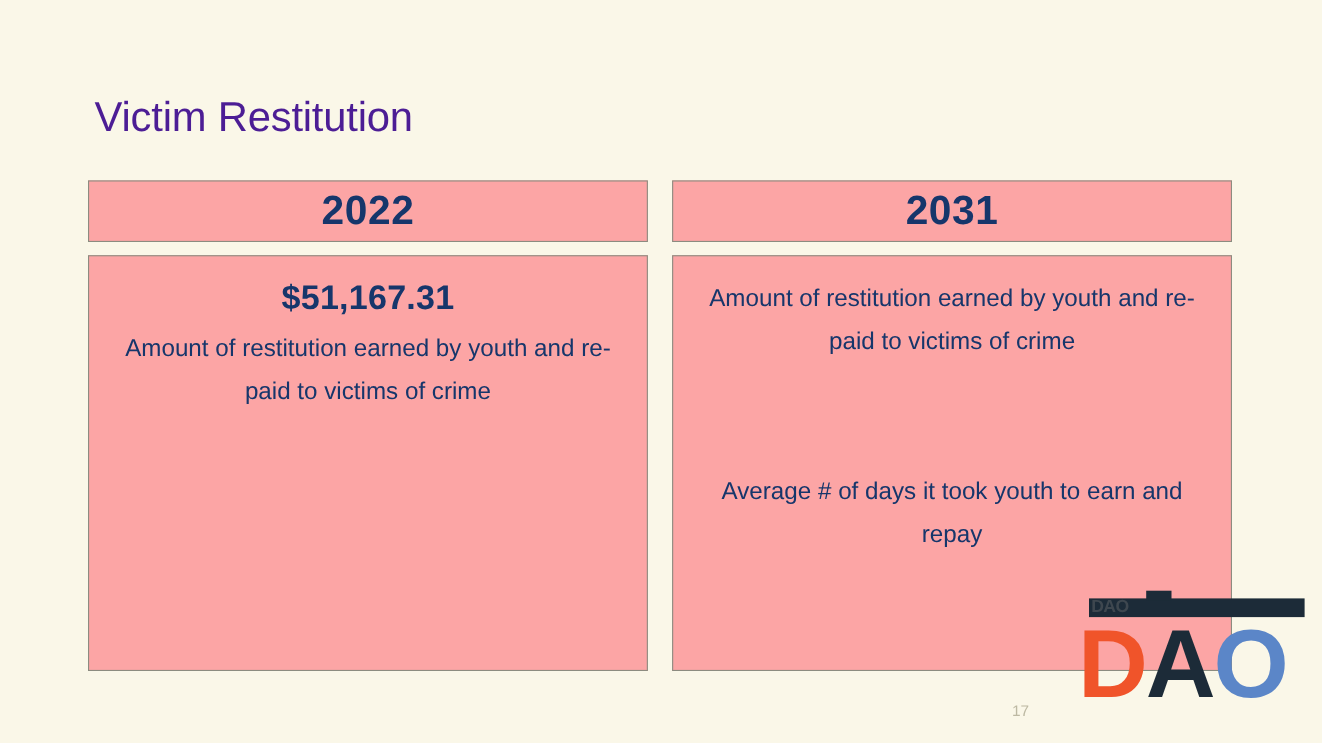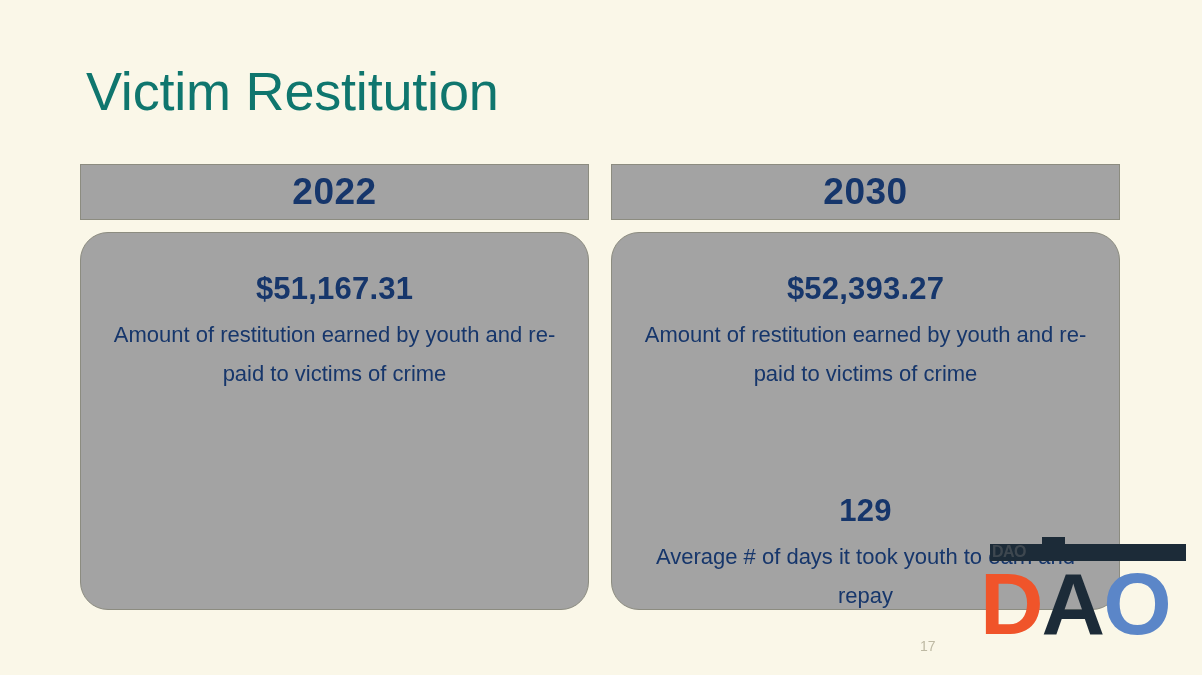--- a/index.html
+++ b/index.html
@@ -18,25 +18,25 @@
     position: relative;
     width: 1202px;
     height: 675px;
     background: #faf7e8;
   }
 
   
   #slide-title {
     position: absolute;
     left: 86px;
-    top: 56px;
-    font-size: 54px;
+    top: 72px;
+    font-size: 38px;
     line-height: 70px;
     font-weight: 400;
-    color: #0f766e;
+    color: #4c1d95;
     letter-spacing: -0.2px;
     white-space: nowrap;
   }
 
   
   #restitution-table {
     position: absolute;
     left: 80px;
     top: 164px;
     width: 1040px;
@@ -49,39 +49,38 @@
     height: 56px;
     margin-bottom: 12px;
   }
   .body-row {
     height: 378px;
   }
   .cell {
     flex: 1 1 0;
     box-sizing: border-box;
     border: 1.5px solid #8c8c80;
-    background: #a3a3a3;
+    background: #fca5a5;
     position: relative;
   }
   .header-cell {
     display: flex;
     align-items: center;
     justify-content: center;
   }
   .year-label {
     font-size: 37px;
     font-weight: bold;
     color: #16366b;
     letter-spacing: 0.5px;
   }
 
   .body-cell {
-    padding: 25px 14px 0 14px;
+    padding: 7px 14px 0 14px;
     display: block;
-    border-radius: 28px;
   }
   .metric-block {
     text-align: center;
   }
   .metric-block.first { margin-top: 11px; }
   .metric-block.second { margin-top: 98px; }
 
   .metric-value {
     font-size: 31px;
     font-weight: bold;
@@ -163,40 +162,38 @@
 
   <div id="slide-title">Victim Restitution</div>
 
   <div id="restitution-table">
 
     <div class="table-row header-row">
       <div class="cell header-cell">
         <span class="year-label">2022</span>
       </div>
       <div class="cell header-cell">
-        <span class="year-label">2030</span>
+        <span class="year-label">2031</span>
       </div>
     </div>
 
     <div class="table-row body-row">
 
       <div class="cell body-cell">
         <div class="metric-block first">
           <div class="metric-value">$51,167.31</div>
           <div class="metric-desc">Amount of restitution earned by youth and re-paid to victims of crime</div>
         </div>
       </div>
 
       <div class="cell body-cell">
         <div class="metric-block first">
-          <div class="metric-value">$52,393.27</div>
           <div class="metric-desc">Amount of restitution earned by youth and re-paid to victims of crime</div>
         </div>
         <div class="metric-block second">
-          <div class="metric-value">129</div>
           <div class="metric-desc">Average # of days it took youth to earn and repay</div>
         </div>
       </div>
 
     </div>
   </div>
 
   <div id="page-number">17</div>
 
   <div id="dao-logo">

